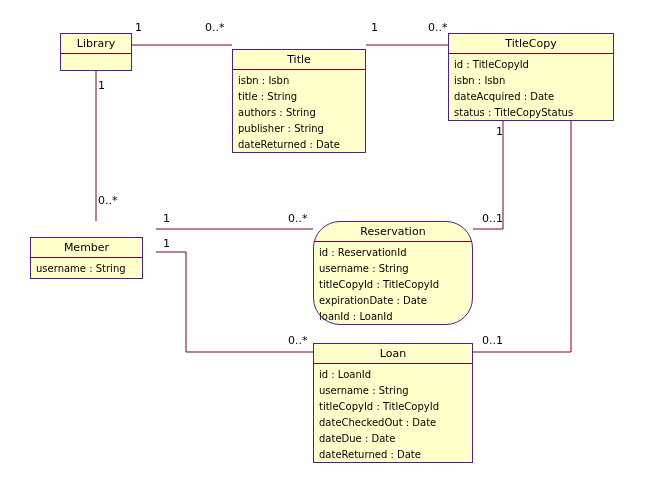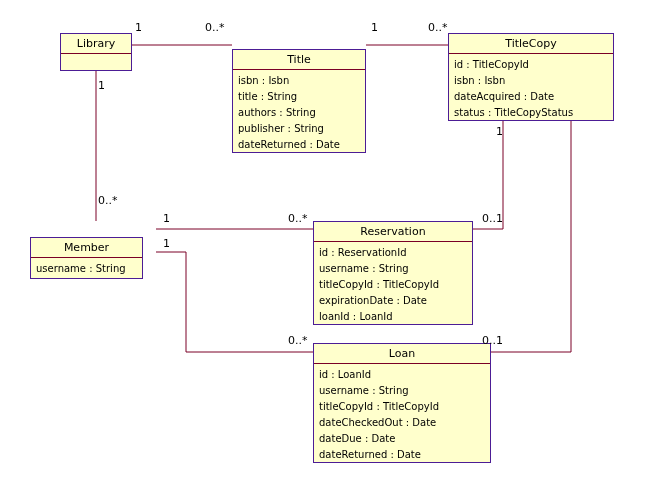--- a/index.html
+++ b/index.html
@@ -116,33 +116,33 @@
   </div>
 
   <div class="uml-class" style="left:30px; top:237px; width:113px; height:42px;">
     <div class="uml-title">Member</div>
     <div class="uml-sep"></div>
     <div class="uml-attrs">
       <div class="uml-attr">username : String</div>
     </div>
   </div>
 
-  <div class="uml-class" style="left:313px; top:221px; width:160px; height:104px;">
+  <div class="uml-class" style="left:313px; top:221px; width:160px; height:104px;border-radius:27px;">
     <div class="uml-title">Reservation</div>
     <div class="uml-sep"></div>
     <div class="uml-attrs">
       <div class="uml-attr">id : ReservationId</div>
       <div class="uml-attr">username : String</div>
       <div class="uml-attr">titleCopyId : TitleCopyId</div>
       <div class="uml-attr">expirationDate : Date</div>
       <div class="uml-attr">loanId : LoanId</div>
     </div>
   </div>
 
-  <div class="uml-class" style="left:313px; top:343px; width:178px; height:120px;">
+  <div class="uml-class" style="left:313px; top:343px; width:160px; height:120px;">
     <div class="uml-title">Loan</div>
     <div class="uml-sep"></div>
     <div class="uml-attrs">
       <div class="uml-attr">id : LoanId</div>
       <div class="uml-attr">username : String</div>
       <div class="uml-attr">titleCopyId : TitleCopyId</div>
       <div class="uml-attr">dateCheckedOut : Date</div>
       <div class="uml-attr">dateDue : Date</div>
       <div class="uml-attr">dateReturned : Date</div>
     </div>

